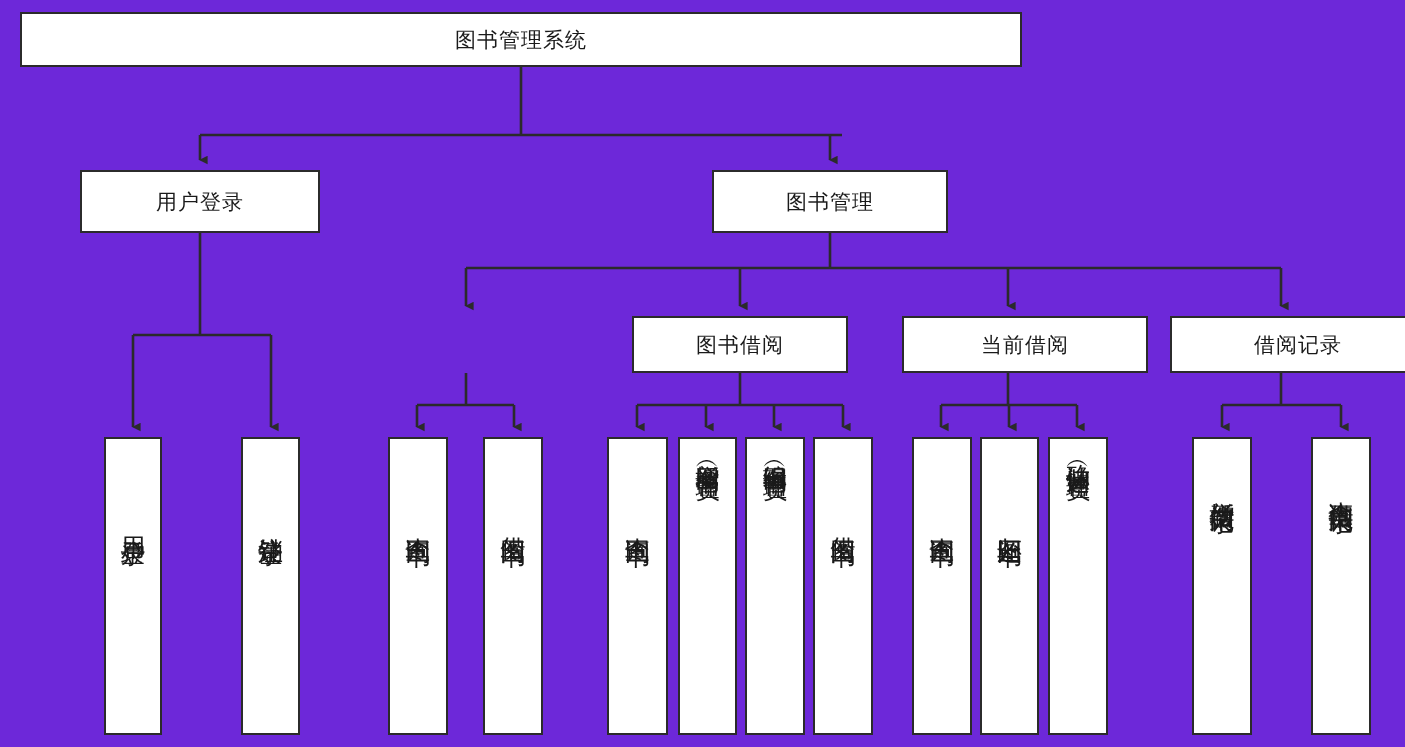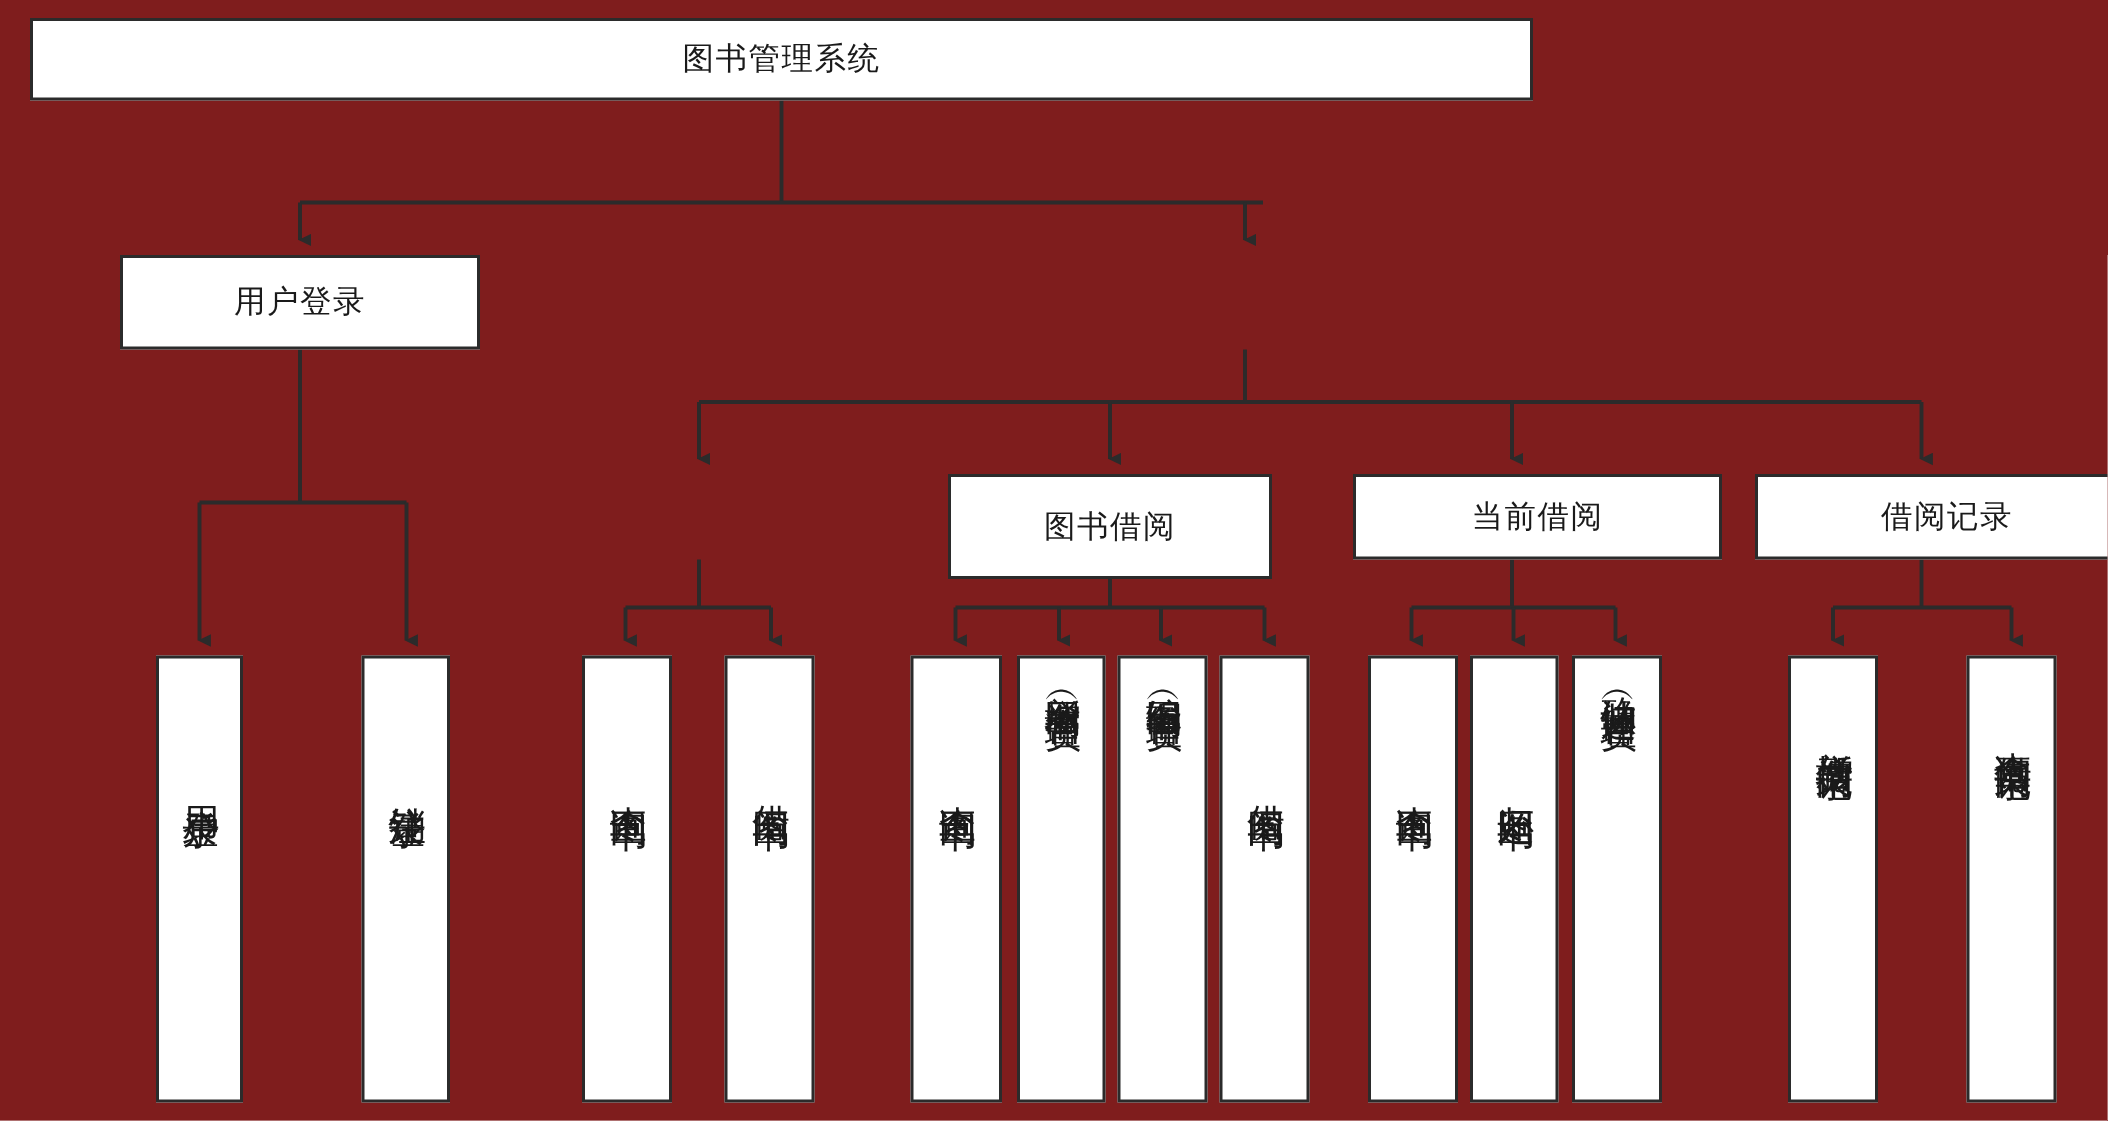--- a/index.html
+++ b/index.html
@@ -6,21 +6,21 @@
   html,body{margin:0;padding:0;}
   body{
     width:1405px;height:747px;
     background:#ffffff;
     font-family:"Liberation Sans","DejaVu Sans",sans-serif;
     overflow:hidden;
   }
   #diagram{
     position:relative;
     width:1405px;height:747px;
-    background:#7f1d1d;
+    background:#6d28d9;
   }
   #wires{
     position:absolute;left:0;top:0;
     width:1405px;height:747px;
     pointer-events:none;
   }
   .node{
     position:absolute;
     box-sizing:border-box;
     background:#ffffff;
@@ -121,23 +121,26 @@
   </svg>
 
   <div class="node root h" style="left:20px;top:12px;width:1002px;height:55px;">
     <span>图书管理系统</span>
   </div>
 
   <div class="node lvl1 h" style="left:80px;top:170px;width:240px;height:63px;">
     <span>用户登录</span>
   </div>
 
-
-
-  <div class="node lvl2 h" style="left:632px;top:316px;width:216px;height:70px;">
+  <div class="node lvl1 h" style="left:712px;top:170px;width:236px;height:63px;">
+    <span>图书管理</span>
+  </div>
+
+
+  <div class="node lvl2 h" style="left:632px;top:316px;width:216px;height:57px;">
     <span>图书借阅</span>
   </div>
 
   <div class="node lvl2 h" style="left:902px;top:316px;width:246px;height:57px;">
     <span>当前借阅</span>
   </div>
 
   <div class="node lvl2 h" style="left:1170px;top:316px;width:256px;height:57px;">
     <span>借阅记录</span>
   </div>

